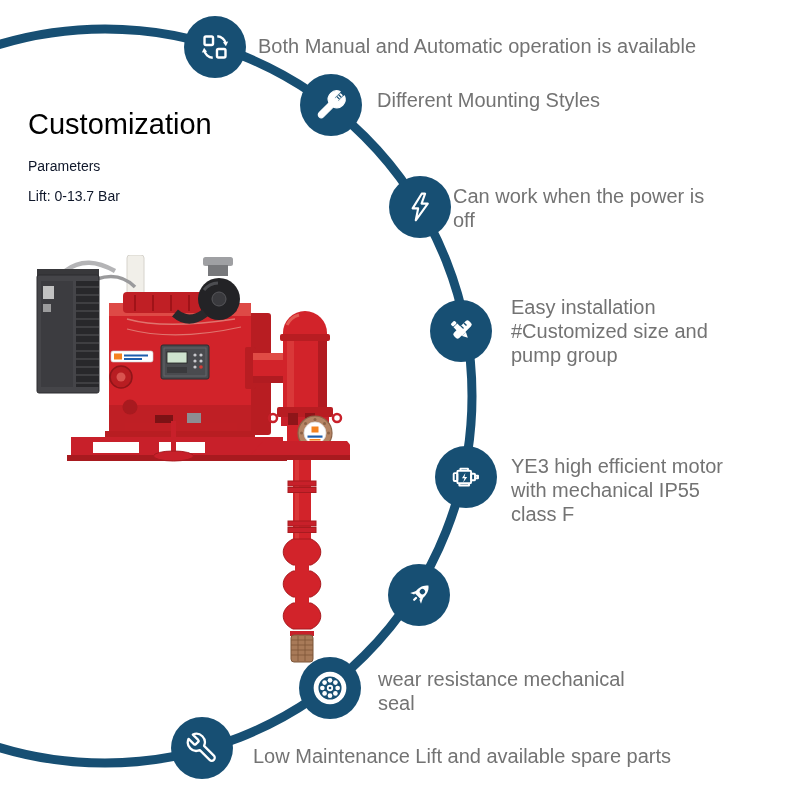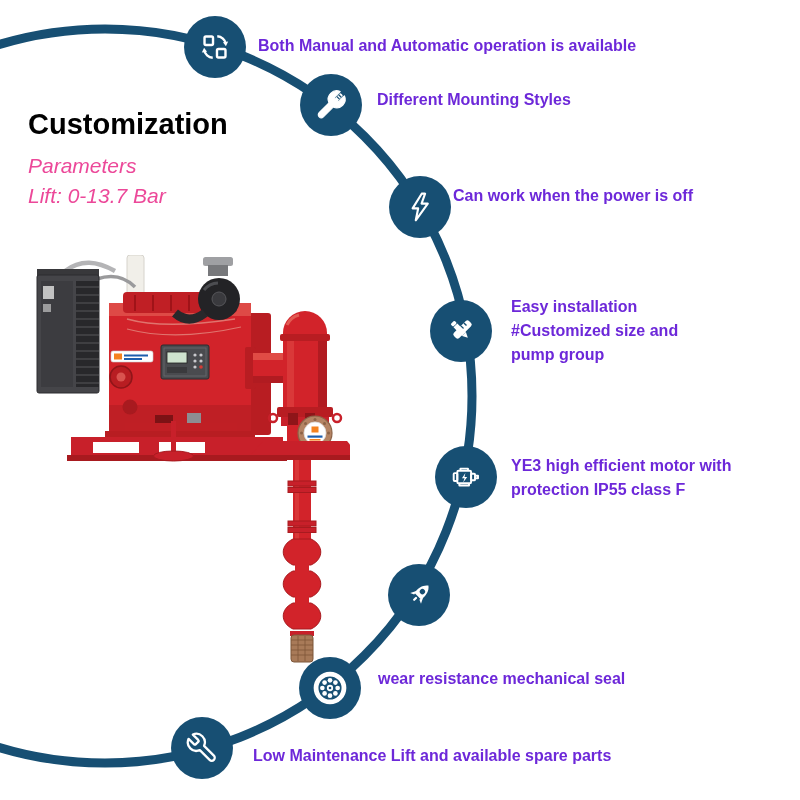--- a/index.html
+++ b/index.html
@@ -7,25 +7,25 @@
     position:relative;width:800px;height:800px;overflow:hidden;
     background:#ffffff;font-family:"Liberation Sans",sans-serif;color:#1a1a1a;
   }
   #arc-layer{position:absolute;left:0;top:0;width:800px;height:800px;z-index:1;}
   .node{
     position:absolute;width:62px;height:62px;border-radius:50%;
     background:#174f73;display:flex;align-items:center;justify-content:center;z-index:3;
   }
   .node svg{display:block;}
   .feature-text{
-    position:absolute;z-index:3;font-size:16px;line-height:24px;color:#6d28d9;font-weight:bold;
+    position:absolute;z-index:3;font-size:20px;line-height:24px;color:#737373;
   }
   .intro{position:absolute;left:28px;top:108px;z-index:3;}
-  .intro-title{font-size:29px;font-weight:bold;color:#000;margin:0 0 10px 0;}
-  .intro-line{font-size:21px;line-height:30px;color:#ec4899;font-style:italic;}
+  .intro-title{font-size:29px;font-weight:normal;color:#000;margin:0 0 10px 0;}
+  .intro-line{font-size:14px;line-height:30px;color:#0f172a;}
   #product-layer{position:absolute;left:35px;top:255px;z-index:2;}
 </style>
 </head>
 <body>
 
 <div id="stage">
 
   <svg id="arc-layer" viewBox="0 0 800 800">
     <circle cx="105" cy="396" r="367" fill="none" stroke="#174f73" stroke-width="9"></circle>
   </svg>
@@ -127,21 +127,21 @@
       <g transform="scale(-1,1) translate(-24,0)">
         <path fill="none" stroke="#fff" stroke-width="1.6" stroke-linejoin="round" d="M14.7 6.3a1 1 0 0 0 0 1.4l1.6 1.6a1 1 0 0 0 1.4 0l3.77-3.77a6 6 0 0 1-7.94 7.94l-6.91 6.91a2.12 2.12 0 0 1-3-3l6.91-6.91a6 6 0 0 1 7.94-7.94l-3.76 3.76z"></path>
       </g>
     </svg>
   </div>
 
   <div class="feature-text" style="left:258px;top:34px;width:520px;">Both Manual and Automatic operation is available</div>
   <div class="feature-text" style="left:377px;top:88px;width:300px;">Different Mounting Styles</div>
   <div class="feature-text" style="left:453px;top:184px;width:268px;">Can work when the power is off</div>
   <div class="feature-text" style="left:511px;top:295px;width:205px;">Easy installation #Customized size and pump group</div>
-  <div class="feature-text" style="left:511px;top:454px;width:238px;">YE3 high efficient motor with protection IP55 class F</div>
+  <div class="feature-text" style="left:511px;top:454px;width:238px;">YE3 high efficient motor with mechanical IP55 class F</div>
   <div class="feature-text" style="left:378px;top:667px;width:255px;">wear resistance mechanical seal</div>
   <div class="feature-text" style="left:253px;top:744px;width:540px;">Low Maintenance Lift and available spare parts</div>
 
   <svg id="product-layer" width="315" height="410" viewBox="0 0 315 410">
 
     <rect x="92" y="0" width="17" height="52" rx="3" fill="#f1efe9" stroke="#d6d3cc" stroke-width="1"></rect>
     <path d="M109 44 a16 16 0 0 1 15 13 l-10 3 a7 7 0 0 0 -5 -6 z" fill="#e9e6df" stroke="#d6d3cc" stroke-width="0.8"></path>
     <rect x="114" y="58" width="9" height="16" fill="#c2c2c4"></rect>
 
     <path d="M30 16 C46 4 62 6 80 16" fill="none" stroke="#b4b4b6" stroke-width="4.5"></path>

